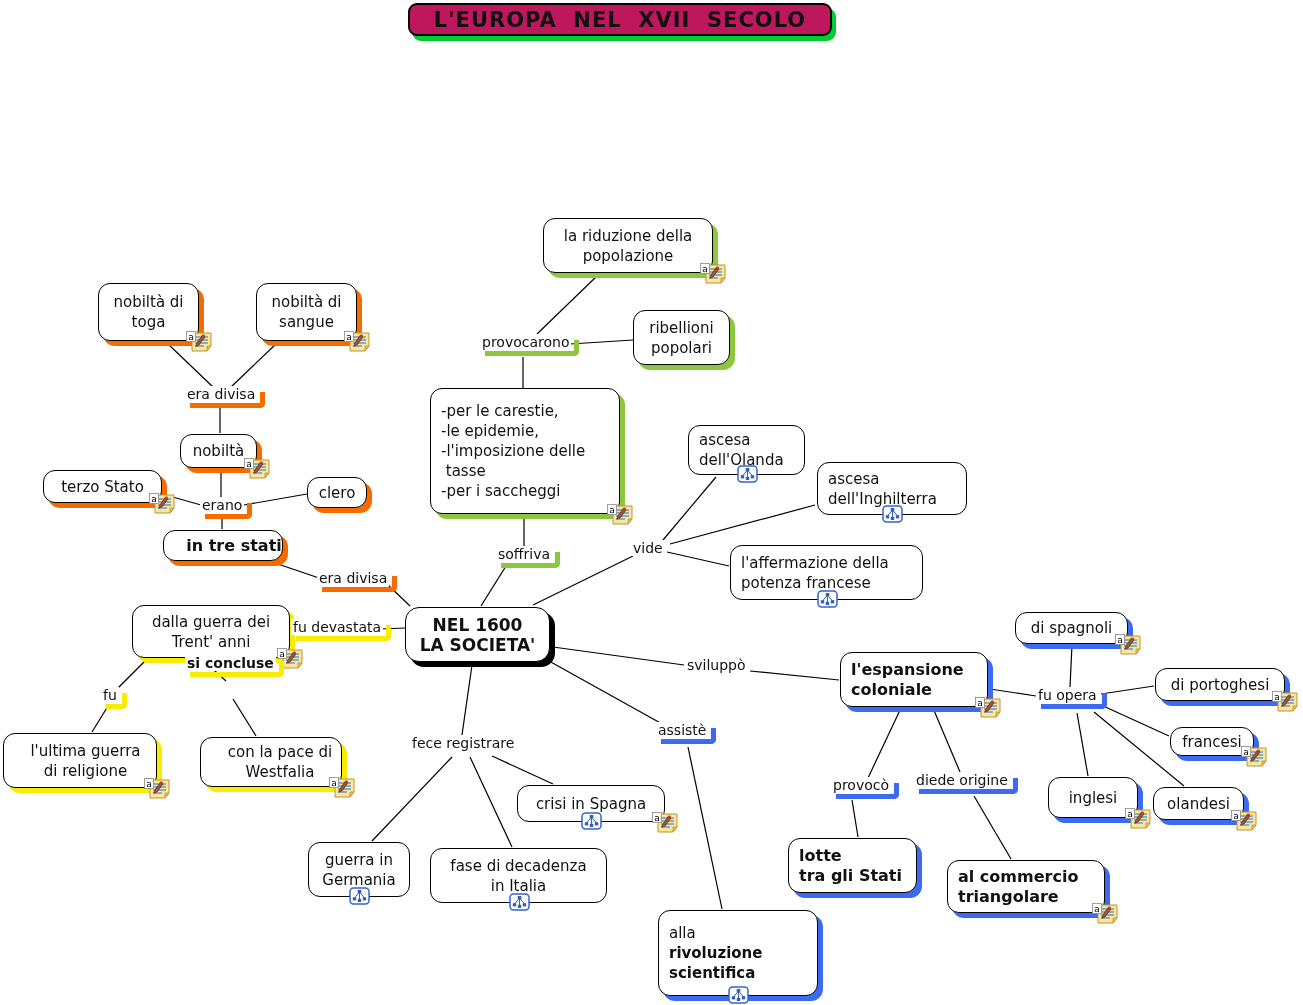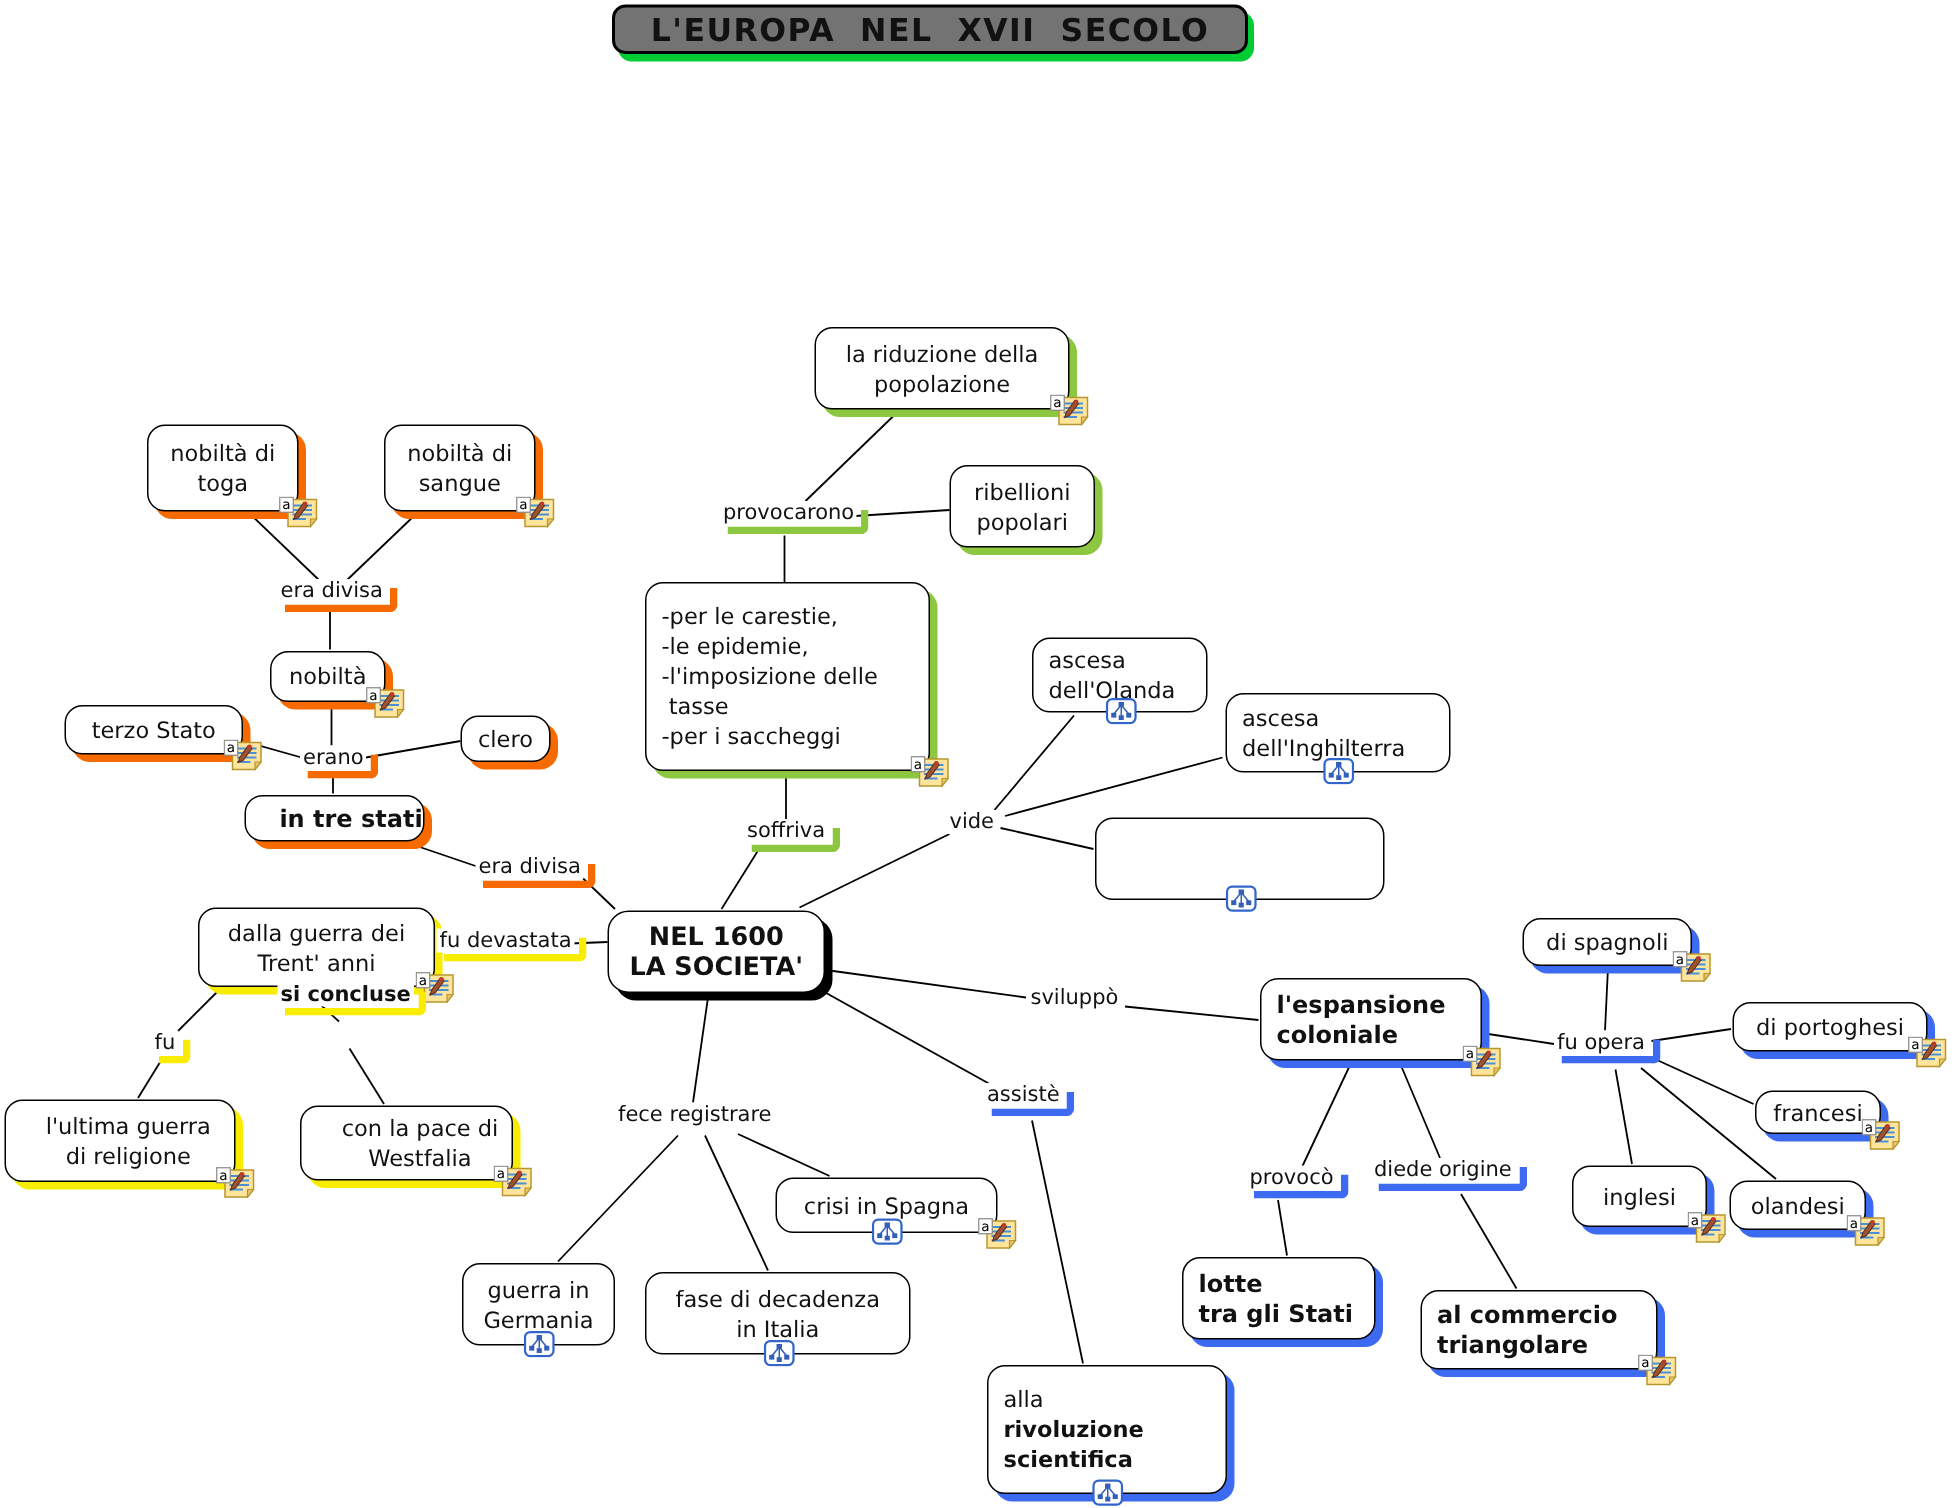--- a/index.html
+++ b/index.html
@@ -2,21 +2,21 @@
 <html><head>
 <meta charset="utf-8">
 <style>
   html,body{margin:0;padding:0;background:#fff;}
   #stage{
     position:relative;width:1303px;height:1005px;background:#ffffff;overflow:hidden;
     font-family:"DejaVu Sans","Liberation Sans",sans-serif;color:#111;
   }
   #edges{position:absolute;left:0;top:0;z-index:1;}
   .title-node{
-    position:absolute;z-index:3;background:#737373;border:2px solid #000;border-radius:9px;
+    position:absolute;z-index:3;background:#be185d;border:2px solid #000;border-radius:9px;
     display:flex;align-items:center;justify-content:center;box-sizing:border-box;
     font-weight:bold;font-size:21px;letter-spacing:1px;white-space:pre;
   }
   .node{
     position:absolute;z-index:3;background:#fff;border:1.5px solid #000;border-radius:12px;
     display:flex;flex-direction:column;justify-content:center;box-sizing:border-box;
     font-size:15px;
   }
   .node .node-text div{line-height:20px;white-space:pre;}
   .node .node-text div.b{font-weight:bold;}
@@ -319,20 +319,24 @@
           <line x1="10.5" y1="5" x2="15.5" y2="11" stroke="#335FB8" stroke-width="1"></line>
           <line x1="10.5" y1="5" x2="10.5" y2="12" stroke="#335FB8" stroke-width="1"></line>
           <rect x="8.7" y="3" width="3.6" height="3.2" fill="#335FB8"></rect>
           <rect x="3.8" y="10.2" width="3.4" height="3.2" fill="#335FB8"></rect>
           <rect x="13.8" y="10.2" width="3.4" height="3.2" fill="#335FB8"></rect>
           <rect x="8.8" y="11.8" width="3.4" height="3.2" fill="#335FB8"></rect>
         </svg>
       </span>
     </div>
     <div class="node a-left" style="left: 730px; top: 545px; width: 193px; height: 55px;">
+      <div class="node-text">
+        <div>l'affermazione della</div>
+        <div>potenza francese</div>
+      </div>
       <span class="cmap-icon">
         <svg viewBox="0 0 21 18">
           <rect x="1" y="1" width="19" height="16" rx="3.5" fill="#fff" stroke="#3366CC" stroke-width="1.5"></rect>
           <line x1="10.5" y1="5" x2="5.5" y2="11" stroke="#335FB8" stroke-width="1"></line>
           <line x1="10.5" y1="5" x2="15.5" y2="11" stroke="#335FB8" stroke-width="1"></line>
           <line x1="10.5" y1="5" x2="10.5" y2="12" stroke="#335FB8" stroke-width="1"></line>
           <rect x="8.7" y="3" width="3.6" height="3.2" fill="#335FB8"></rect>
           <rect x="3.8" y="10.2" width="3.4" height="3.2" fill="#335FB8"></rect>
           <rect x="13.8" y="10.2" width="3.4" height="3.2" fill="#335FB8"></rect>
           <rect x="8.8" y="11.8" width="3.4" height="3.2" fill="#335FB8"></rect>

